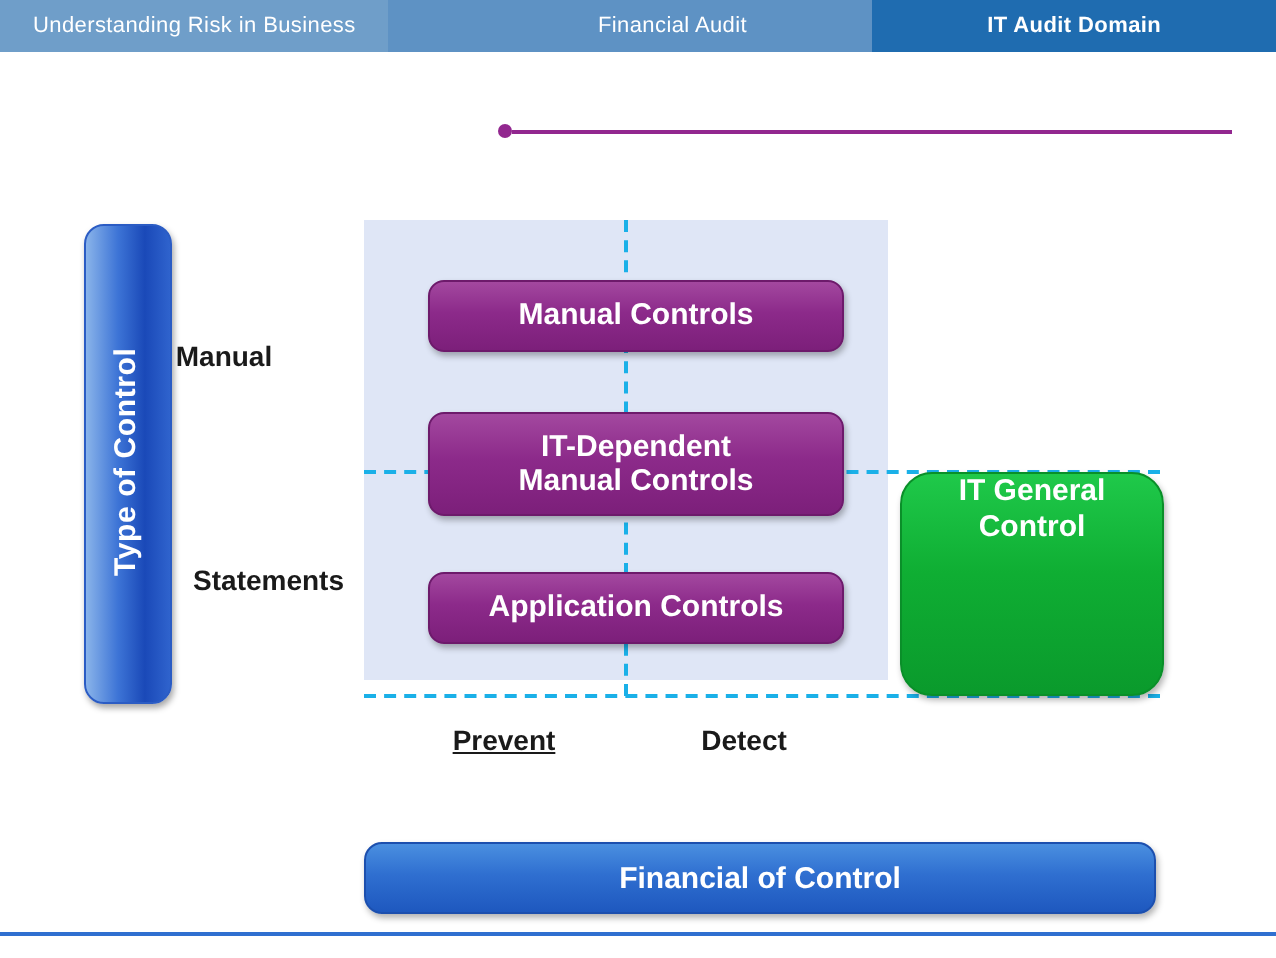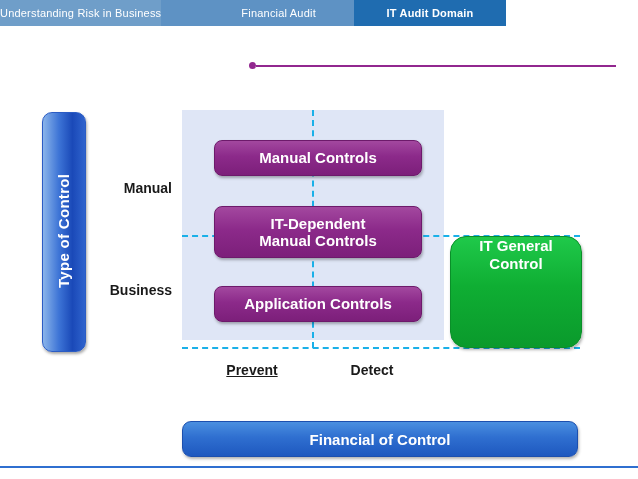--- a/index.html
+++ b/index.html
@@ -15,21 +15,21 @@
     width: 638px;
     height: 479px;
     background: #ffffff;
     overflow: hidden;
   }
 
   
   .topbar {
     position: absolute;
     left: 0; top: 0;
-    width: 506px; height: 26px;
+    width: 638px; height: 26px;
     display: flex;
   }
   .topbar-seg {
     height: 26px;
     display: flex;
     align-items: center;
     justify-content: center;
     font-size: 11px;
     color: #ffffff;
     letter-spacing: .2px;
@@ -112,21 +112,21 @@
 
   
   .row-label {
     position: absolute;
     font-size: 14px;
     font-weight: bold;
     color: #1a1a1a;
     text-align: right;
     width: 120px;
   }
-  #label-manual { left: 52px; top: 180px; }
+  #label-manual { left: 52px; top: 170px; text-align: center; }
   #label-automated { left: 52px; top: 282px; }
 
   
   .pbox {
     position: absolute;
     border-radius: 8px;
     background: linear-gradient(to bottom, #a3489f 0%, #8c2a8a 45%, #7c1f7a 100%);
     border: 1px solid #6d1a6b;
     box-shadow: 1px 2px 3px rgba(0,0,0,.3);
     color: #ffffff;
@@ -231,21 +231,21 @@
   <div class="panel"></div>
 
   <div class="dash-h" id="dash-h-mid"></div>
   <div class="dash-h" id="dash-h-bot"></div>
   <div class="dash-v" id="dash-v-mid"></div>
 
   <div class="vbar"></div>
   <div class="vbar-label">Type of Control</div>
 
   <div class="row-label" id="label-manual">Manual</div>
-  <div class="row-label" id="label-automated">Business</div>
+  <div class="row-label" id="label-automated">Statements</div>
 
   <div class="pbox" id="box-manual">
     <span>Manual Controls</span>
   </div>
 
   <div class="pbox" id="box-itdep">
     <span>
       <span>IT-Dependent</span><br>
       <span>Manual Controls</span>
     </span>

